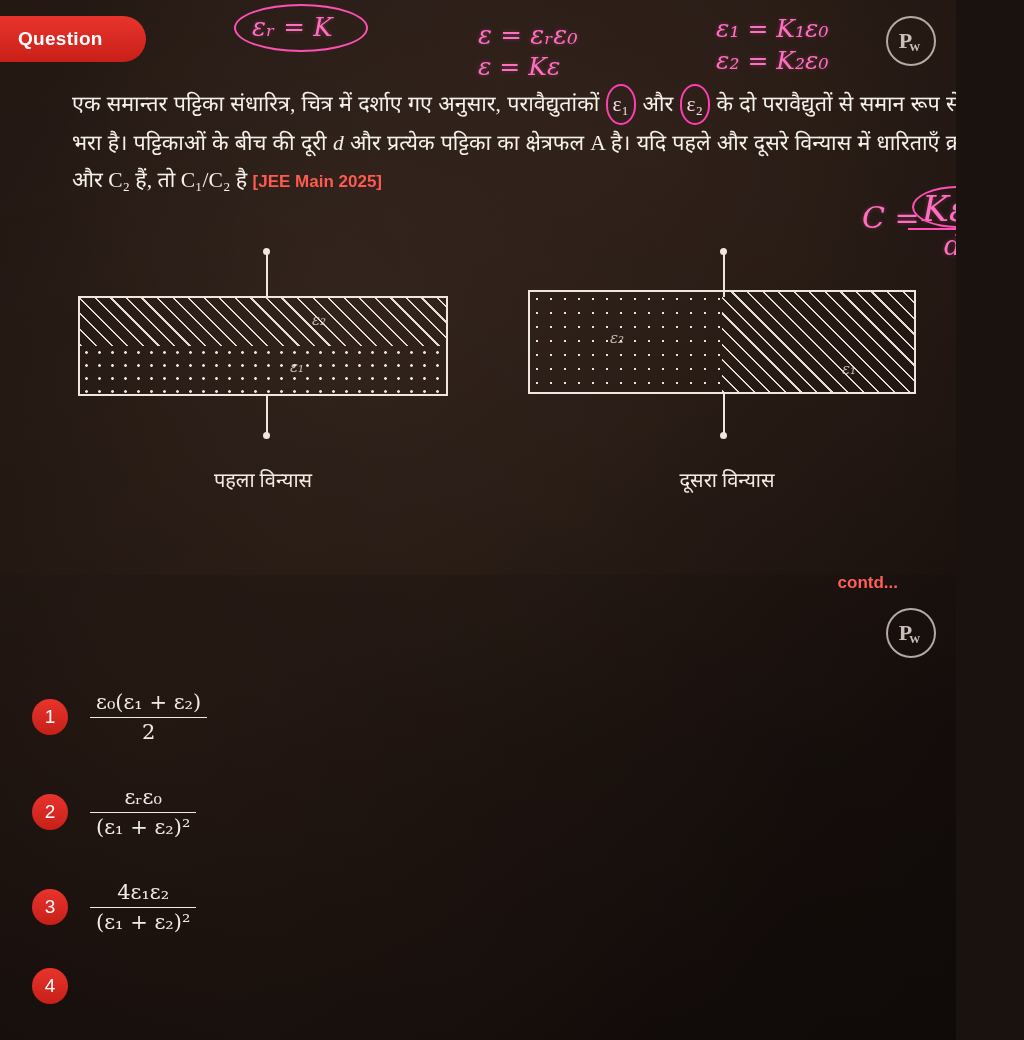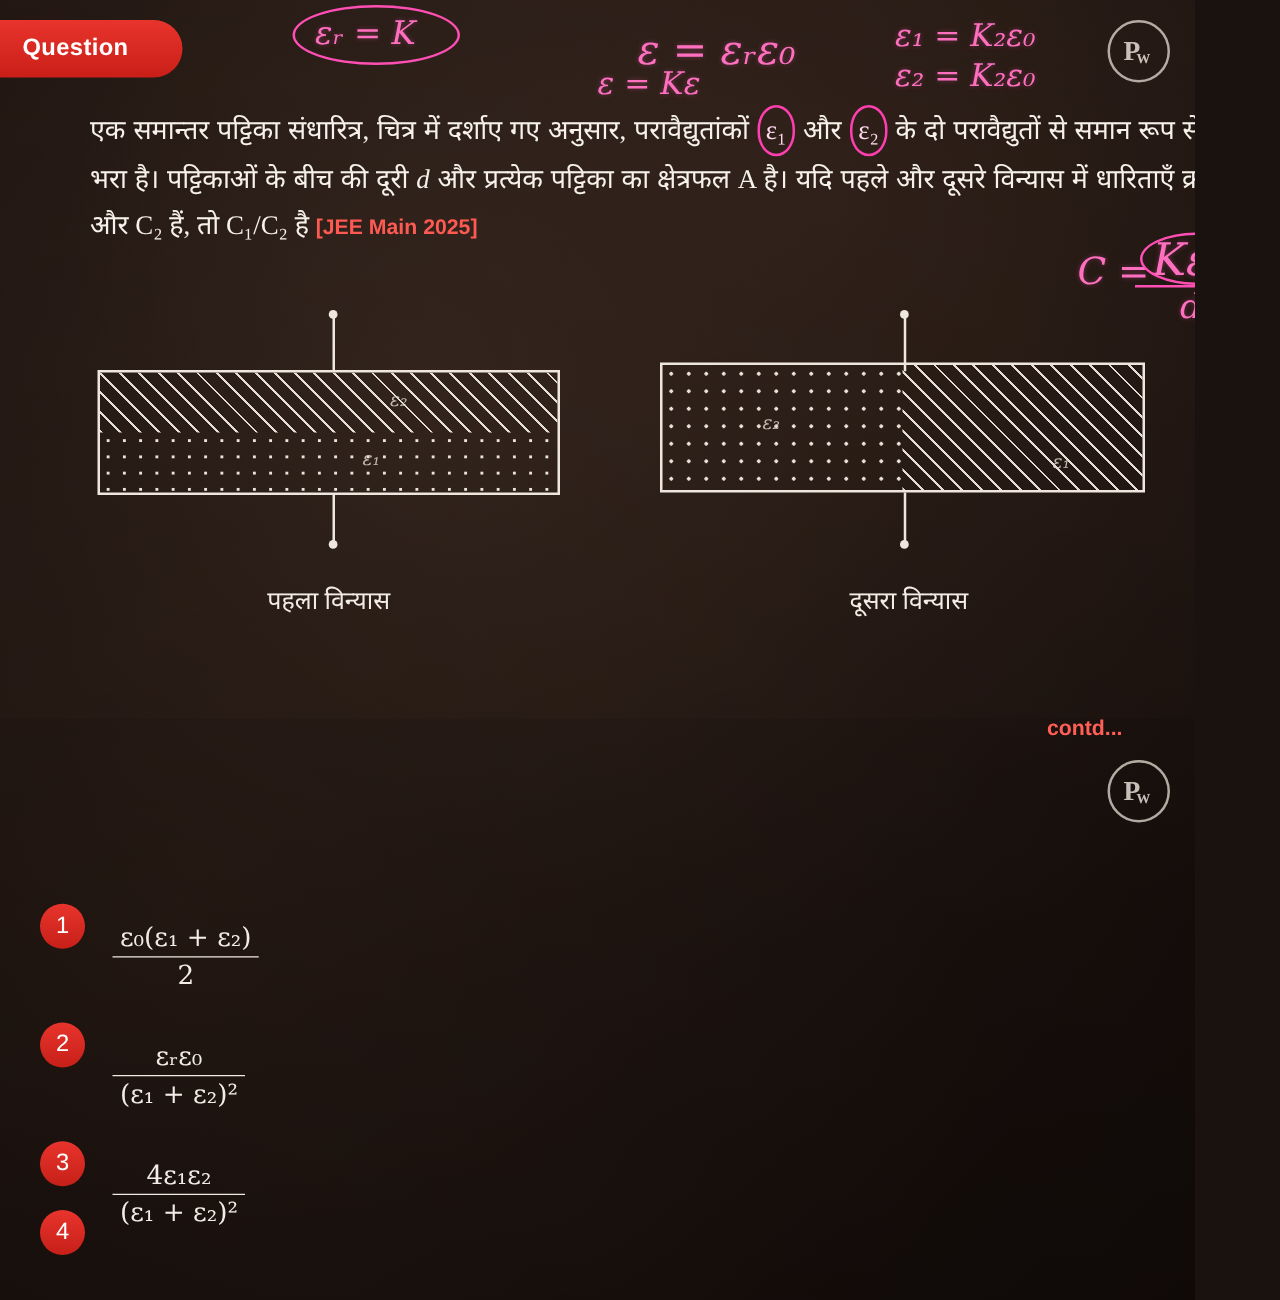--- a/index.html
+++ b/index.html
@@ -216,21 +216,20 @@
     text-align: center;
     margin-left: 22px;
     font-size: 21px;
     line-height: 1.18;
     font-family: "DejaVu Serif", serif;
   }
   .frac .num {
     display: block;
     padding: 0 6px 2px 6px;
     border-bottom: 1.6px solid #f1eae2;
-    margin-top: 48px;
   }
   .frac .den {
     display: block;
     padding: 2px 6px 0 6px;
   }
 </style>
 </head>
 <body>
 
 <div id="page">
@@ -247,24 +246,24 @@
       <span class="sub">W</span>
   </div>
   <div class="pw-logo" id="pw2">
     <span>P</span>
       <span class="sub">W</span>
   </div>
 
   <div class="ellipse" style="left:234px; top:4px; width:130px; height:44px;"></div>
   <div class="hand" style="left:252px; top:12px; font-size:26px;">εᵣ = K</div>
 
-  <div class="hand" style="left:478px; top:20px; font-size:33px;margin-left:32px;">ε = εᵣε₀</div>
+  <div class="hand" style="left:478px; top:20px; font-size:26px;">ε = εᵣε₀</div>
   <div class="hand" style="left:478px; top:52px; font-size:25px;">ε = Kε</div>
 
-  <div class="hand" style="left:716px; top:14px; font-size:25px;">ε₁ = K₂ε₀</div>
+  <div class="hand" style="left:716px; top:14px; font-size:25px;">ε₁ = K₁ε₀</div>
   <div class="hand" style="left:716px; top:46px; font-size:25px;">ε₂ = K₂ε₀</div>
 
   <div class="qtext">
     <span>एक समान्तर पट्टिका संधारित्र, चित्र में दर्शाए गए अनुसार, परावैद्युतांकों</span>
     <span class="circled">ε₁</span>
     <span>और</span>
     <span class="circled">ε₂</span>
     <span>के दो परावैद्युतों</span>
     <span>से समान रूप से (आधा) भरा है। पट्टिकाओं के बीच की दूरी</span>
     <span class="var">d</span>

